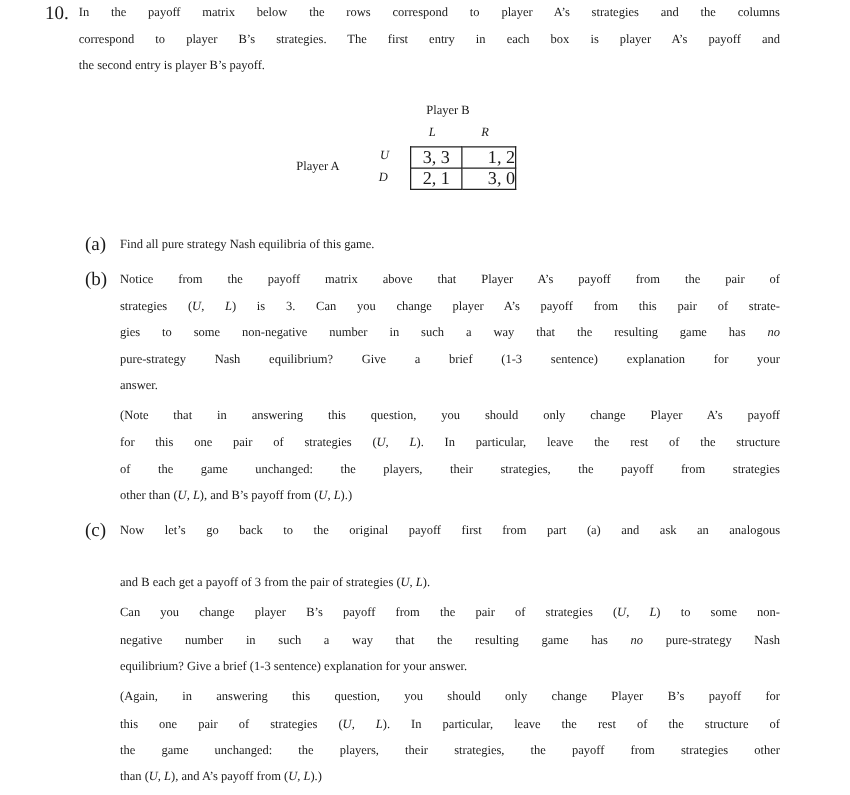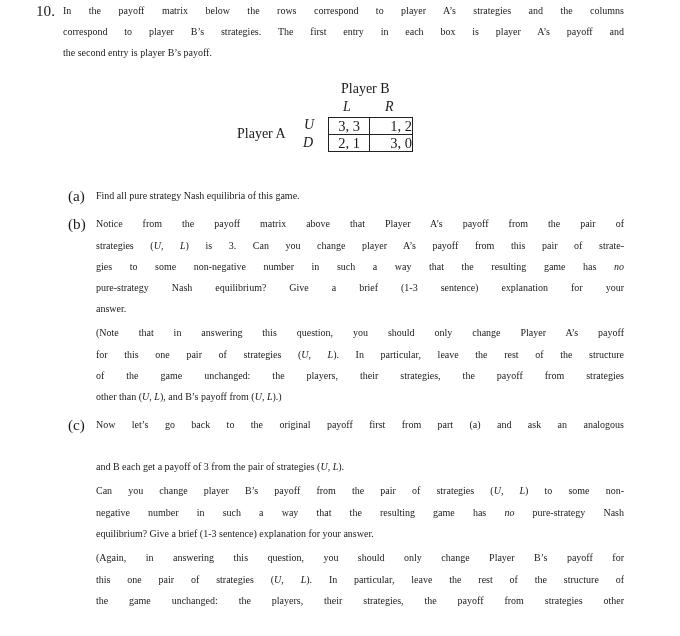--- a/index.html
+++ b/index.html
@@ -9,21 +9,21 @@
       color: #1a1a1a;
     }
     .page { position: absolute; left: 16px; top: 0; width: 680px; height: 636px; }
     .line {
       position: absolute; white-space: nowrap;
       font-family: Liberation Serif, serif;
       font-size: 10px; line-height: 18px; height: 18px;
     }
     .just { text-align: justify; text-align-last: justify; }
     .num { position: absolute; font-family: "Liberation Serif", serif; font-size: 15.2px; line-height: 18px; }
-    .label { position: absolute; font-family: "Liberation Serif", serif; font-size: 14px; line-height: 18px; }
+    .label { position: absolute; font-family: "Liberation Serif", serif; font-size: 10px; line-height: 18px; }
     .math { font-style: italic; }
     .it { font-style: italic; }
     
     .matrix { position: absolute; left: 312px; top: 117px; border-collapse: collapse; }
     .matrix td {
       border: 1.2px solid #222; width: 40px; height: 16px; padding: 0;
       text-align: center; font-family: "Liberation Serif", serif; font-size: 14.5px; line-height: 16px; margin-left: 40px;
     }
     .matrix td.c2 { width: 42px; text-align: right; }
   </style>
@@ -76,14 +76,15 @@
   <div class="line just" style="left:80px; top:416px; width:528px;">Now let’s go back to the original payoff first from part (a) and ask an analogous</div>
   <div class="line" style="left:80px; top:458px;">and B each get a payoff of 3 from the pair of strategies (<span class="math">U</span>, <span class="math">L</span>).</div>
 
   <div class="line just" style="left:80px; top:482px; width:528px;">Can you change player B’s payoff from the pair of strategies (<span class="math">U</span>, <span class="math">L</span>) to some non-</div>
   <div class="line just" style="left:80px; top:504px; width:528px;">negative number in such a way that the resulting game has <span class="it">no</span> pure-strategy Nash</div>
   <div class="line" style="left:80px; top:525px;">equilibrium? Give a brief (1-3 sentence) explanation for your answer.</div>
 
   <div class="line just" style="left:80px; top:549px; width:528px;">(Again, in answering this question, you should only change Player B’s payoff for</div>
   <div class="line just" style="left:80px; top:571px; width:528px;">this one pair of strategies (<span class="math">U</span>, <span class="math">L</span>). In particular, leave the rest of the structure of</div>
   <div class="line just" style="left:80px; top:592px; width:528px;">the game unchanged: the players, their strategies, the payoff from strategies other</div>
+  <div class="line" style="left:80px; top:613px;">than (<span class="math">U</span>, <span class="math">L</span>), and A’s payoff from (<span class="math">U</span>, <span class="math">L</span>).)</div>
 
 </div>
 
 </body></html>

